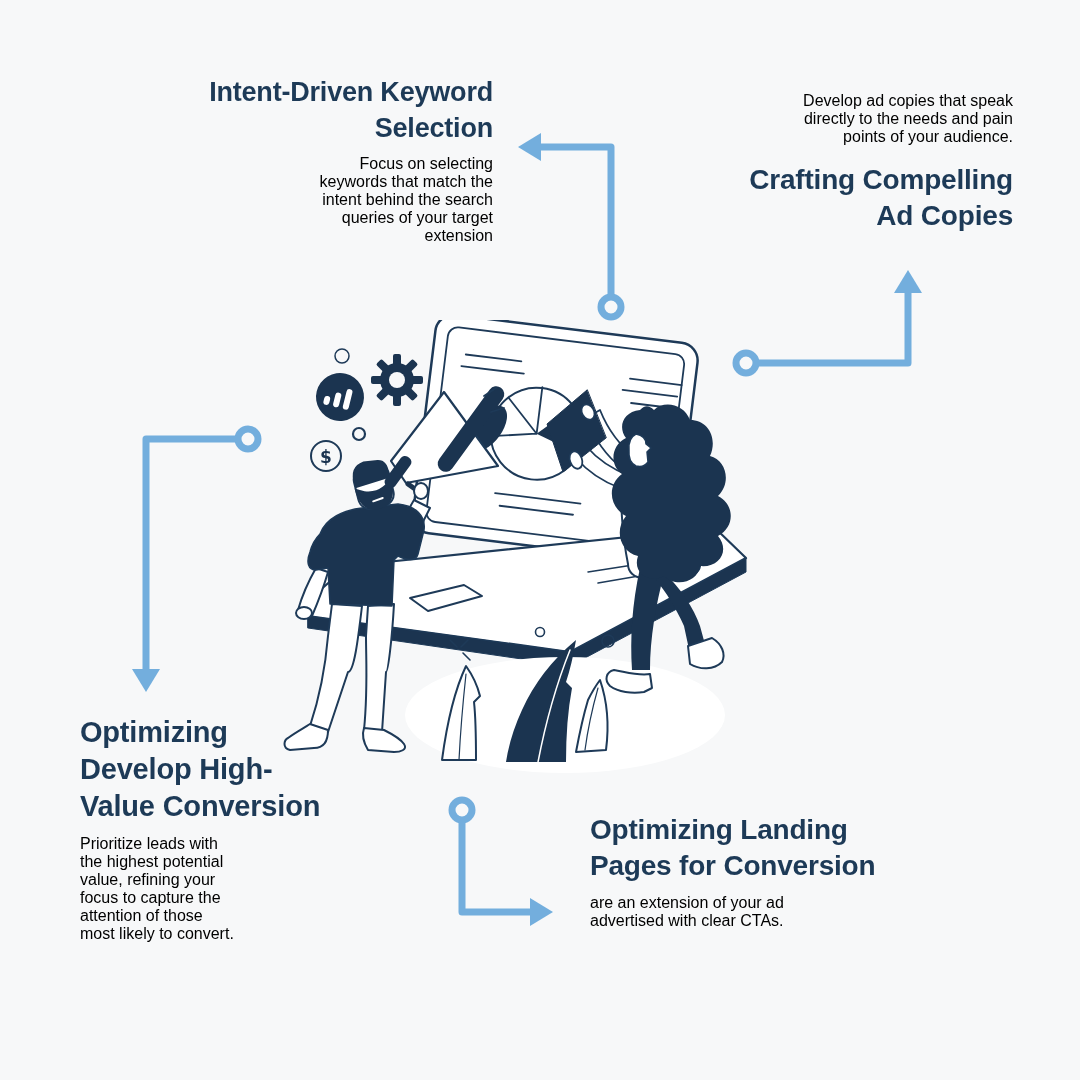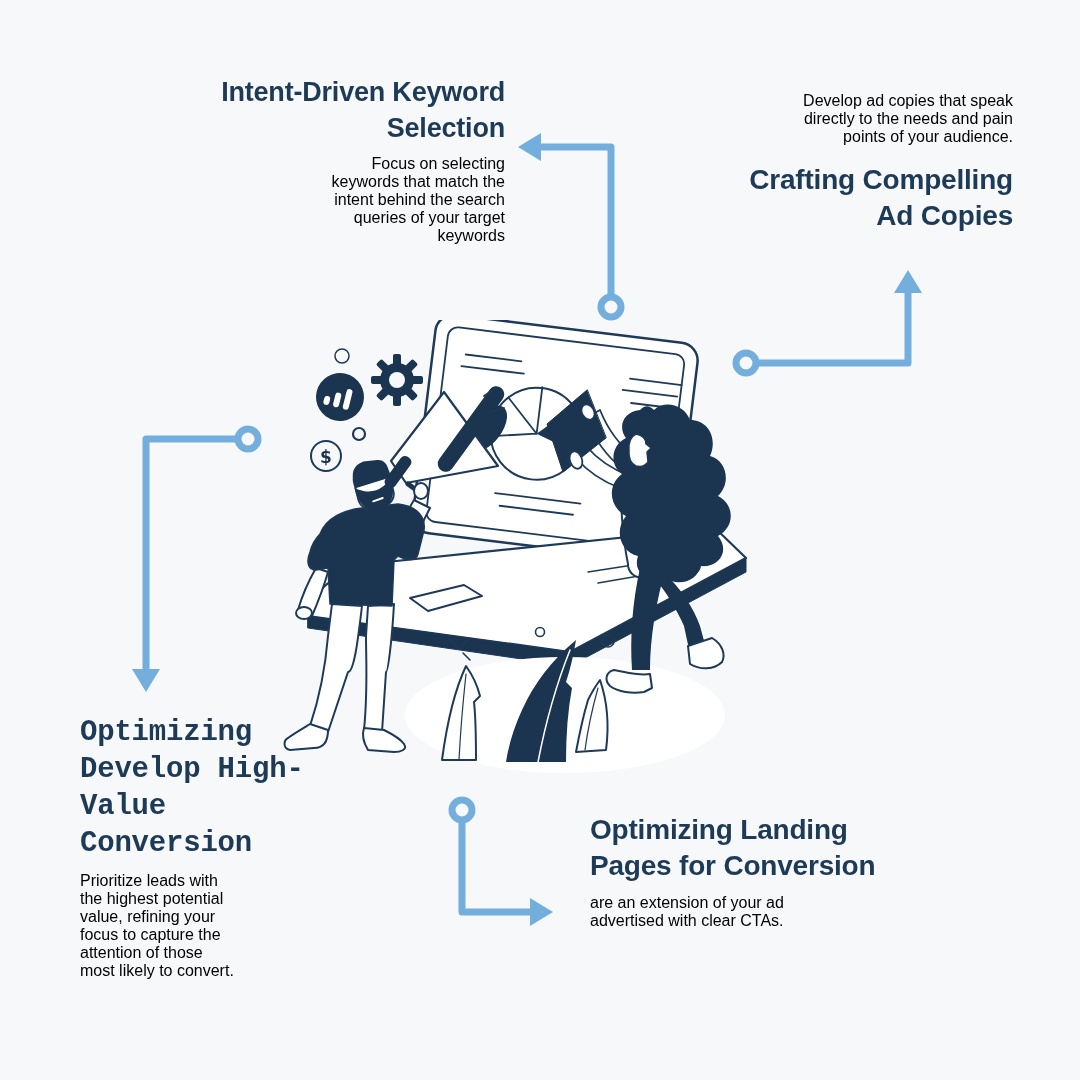--- a/index.html
+++ b/index.html
@@ -6,27 +6,27 @@
   .canvas{
     position:relative;width:1080px;height:1080px;background:#f7f8f9;
     overflow:hidden;font-family:"Liberation Sans",sans-serif;
   }
   .card{position:absolute;}
   .card .title{color:#1d3a57;font-weight:700;font-size:28px;line-height:36px;letter-spacing:-.2px;margin:0;}
   .card .title span{display:block;}
   .card .desc{color:#3f5d77;font-size:21px;line-height:27px;letter-spacing:.2px;margin:0;}
   .align-right{text-align:right;}
   .align-left{text-align:left;}
-  .card-tl{top:74px;left:152px;width:353px;}
+  .card-tl{top:74px;left:140px;width:353px;}
   .card-tl .desc{margin-top:9px;}
   .card-tl .title{font-size:27px;}
   .card-tr{top:92px;left:640px;width:373px;}
   .card-tr .title{margin-top:8px;}
   .card-bl{top:714px;left:80px;width:270px;}
-  .card-bl .title{font-size:29px;line-height:37px;font-family:Liberation Mono, monospace;}
+  .card-bl .title{font-size:29px;line-height:37px;}
   .card-bl .desc{margin-top:10px;}
   .card-br{top:812px;left:590px;width:370px;}
   .card-br .desc{margin-top:10px;}
   .overlay-svg{position:absolute;left:0;top:0;pointer-events:none;}
   .illus{position:absolute;left:270px;top:320px;}
 </style>
 </head>
 <body>
 
 <div class="canvas">
@@ -35,21 +35,21 @@
     <h2 class="title">
       <span>Intent-Driven Keyword</span>
       <span>Selection</span>
     </h2>
     <p class="desc">
       </p>
       <div>Focus on selecting</div>
       <div>keywords that match the</div>
       <div>intent behind the search</div>
       <div>queries of your target</div>
-      <div>keywords</div>
+      <div>extension</div>
     <p></p>
   </div>
 
   <div class="card card-tr align-right">
     <p class="desc">
       </p>
       <div>Develop ad copies that speak</div>
       <div>directly to the needs and pain</div>
       <div>points of your audience.</div>
     <p></p>

